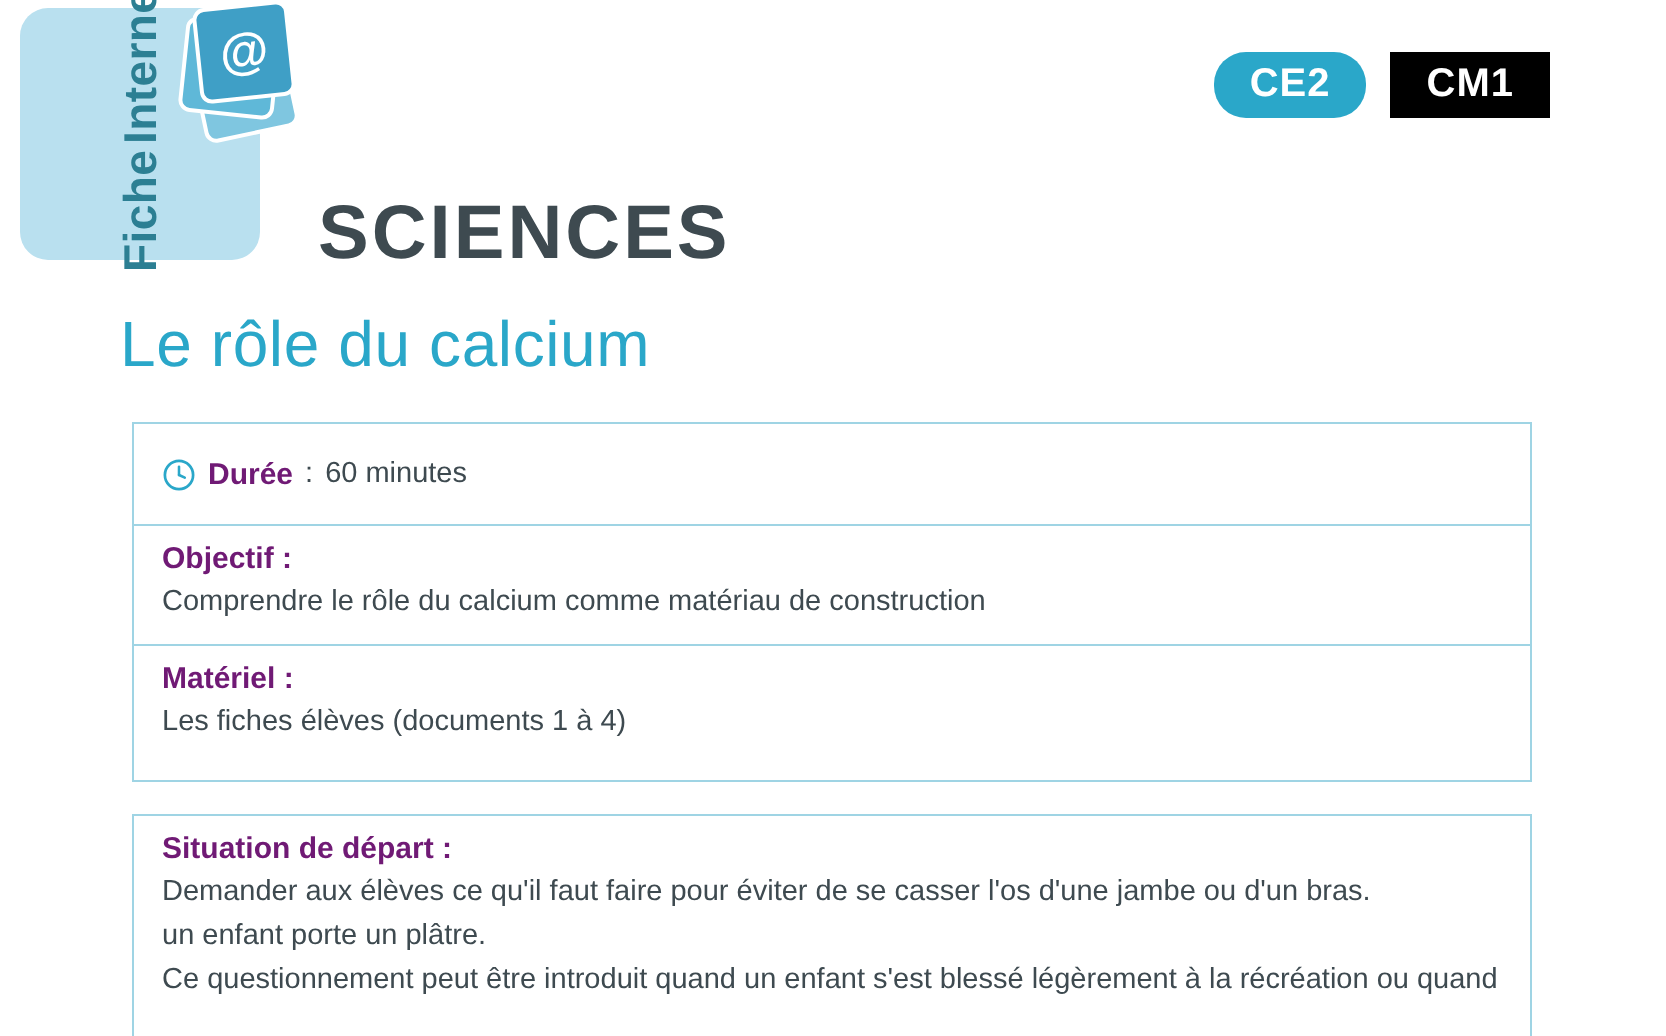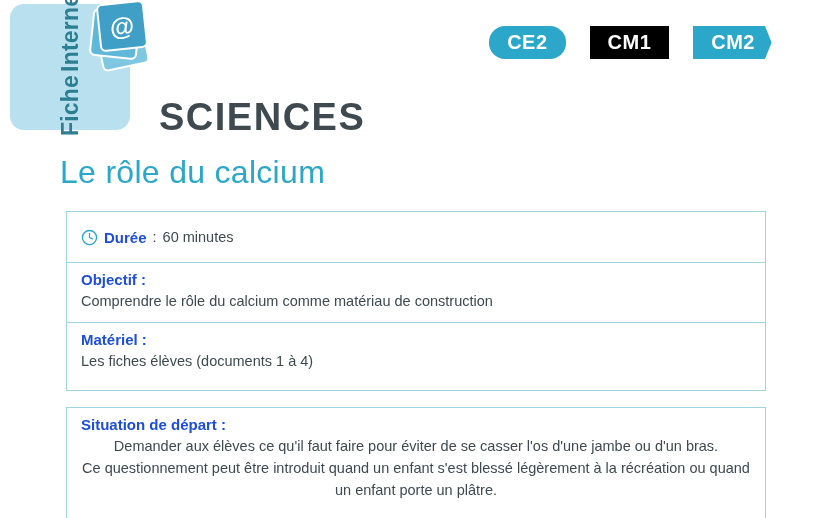--- a/index.html
+++ b/index.html
@@ -85,21 +85,21 @@
     font-weight: bold;
     line-height: 1;
   }
 
   
   .levels {
     position: absolute;
     right: 58px;
     top: 26px;
     display: flex;
-    gap: 24px;
+    gap: 12px;
     align-items: center;
   }
   .level {
     color: #ffffff;
     font-size: 20px;
     font-weight: bold;
     padding: 6px 18px 7px 18px;
     letter-spacing: 0.5px;
     line-height: 1;
   }
@@ -171,21 +171,21 @@
   }
   .row-duree {
     display: flex;
     align-items: center;
     gap: 6px;
     height: 50px;
     padding-top: 0;
     padding-bottom: 0;
   }
   .label {
-    color: #1d4ed8;
+    color: #701a75;
     font-weight: bold;
     font-size: 15px;
   }
   .value {
     color: #3e4a50;
     font-size: 14.5px;
   }
   .row-block .label {
     display: block;
     margin-bottom: 3px;
@@ -198,21 +198,20 @@
     width: 17px;
     height: 17px;
     flex: 0 0 auto;
     display: inline-block;
   }
   .situation-text {
     display: block;
     color: #3e4a50;
     font-size: 14.5px;
     line-height: 1.5;
-    text-align: center;
   }
 </style>
 </head>
 <body>
 
 <div class="badge-block">
   <div class="badge-text">
     <span>Fiche</span>
     <span>Internet</span>
   </div>
@@ -222,21 +221,20 @@
   <div class="card card1"></div>
   <div class="card card2"></div>
   <div class="card card3">
     <span class="at">@</span>
   </div>
 </div>
 
 <div class="levels">
   <div class="level level-rounded">CE2</div>
   <div class="level level-square">CM1</div>
-  <div class="level level-arrow">CM2</div>
 </div>
 
 <div class="title-main">SCIENCES</div>
 <div class="title-sub">Le rôle du calcium</div>
 
 <div class="box box-info">
 
   <div class="row row-duree">
     <span class="clock-icon">
       <svg viewBox="0 0 20 20" width="17" height="17" aria-hidden="true">
@@ -259,16 +257,16 @@
     <span class="label">Matériel :</span>
     <span class="value">Les fiches élèves (documents 1 à 4)</span>
   </div>
 
 </div>
 
 <div class="box box-situation">
   <div class="row row-block">
     <span class="label">Situation de départ :</span>
     <span class="situation-text">Demander aux élèves ce qu'il faut faire pour éviter de se casser l'os d'une jambe ou d'un bras.</span>
+    <span class="situation-text">un enfant porte un plâtre.</span>
     <span class="situation-text">Ce questionnement peut être introduit quand un enfant s'est blessé légèrement à la récréation ou quand</span>
-    <span class="situation-text">un enfant porte un plâtre.</span>
   </div>
 </div>
 
 </body></html>

